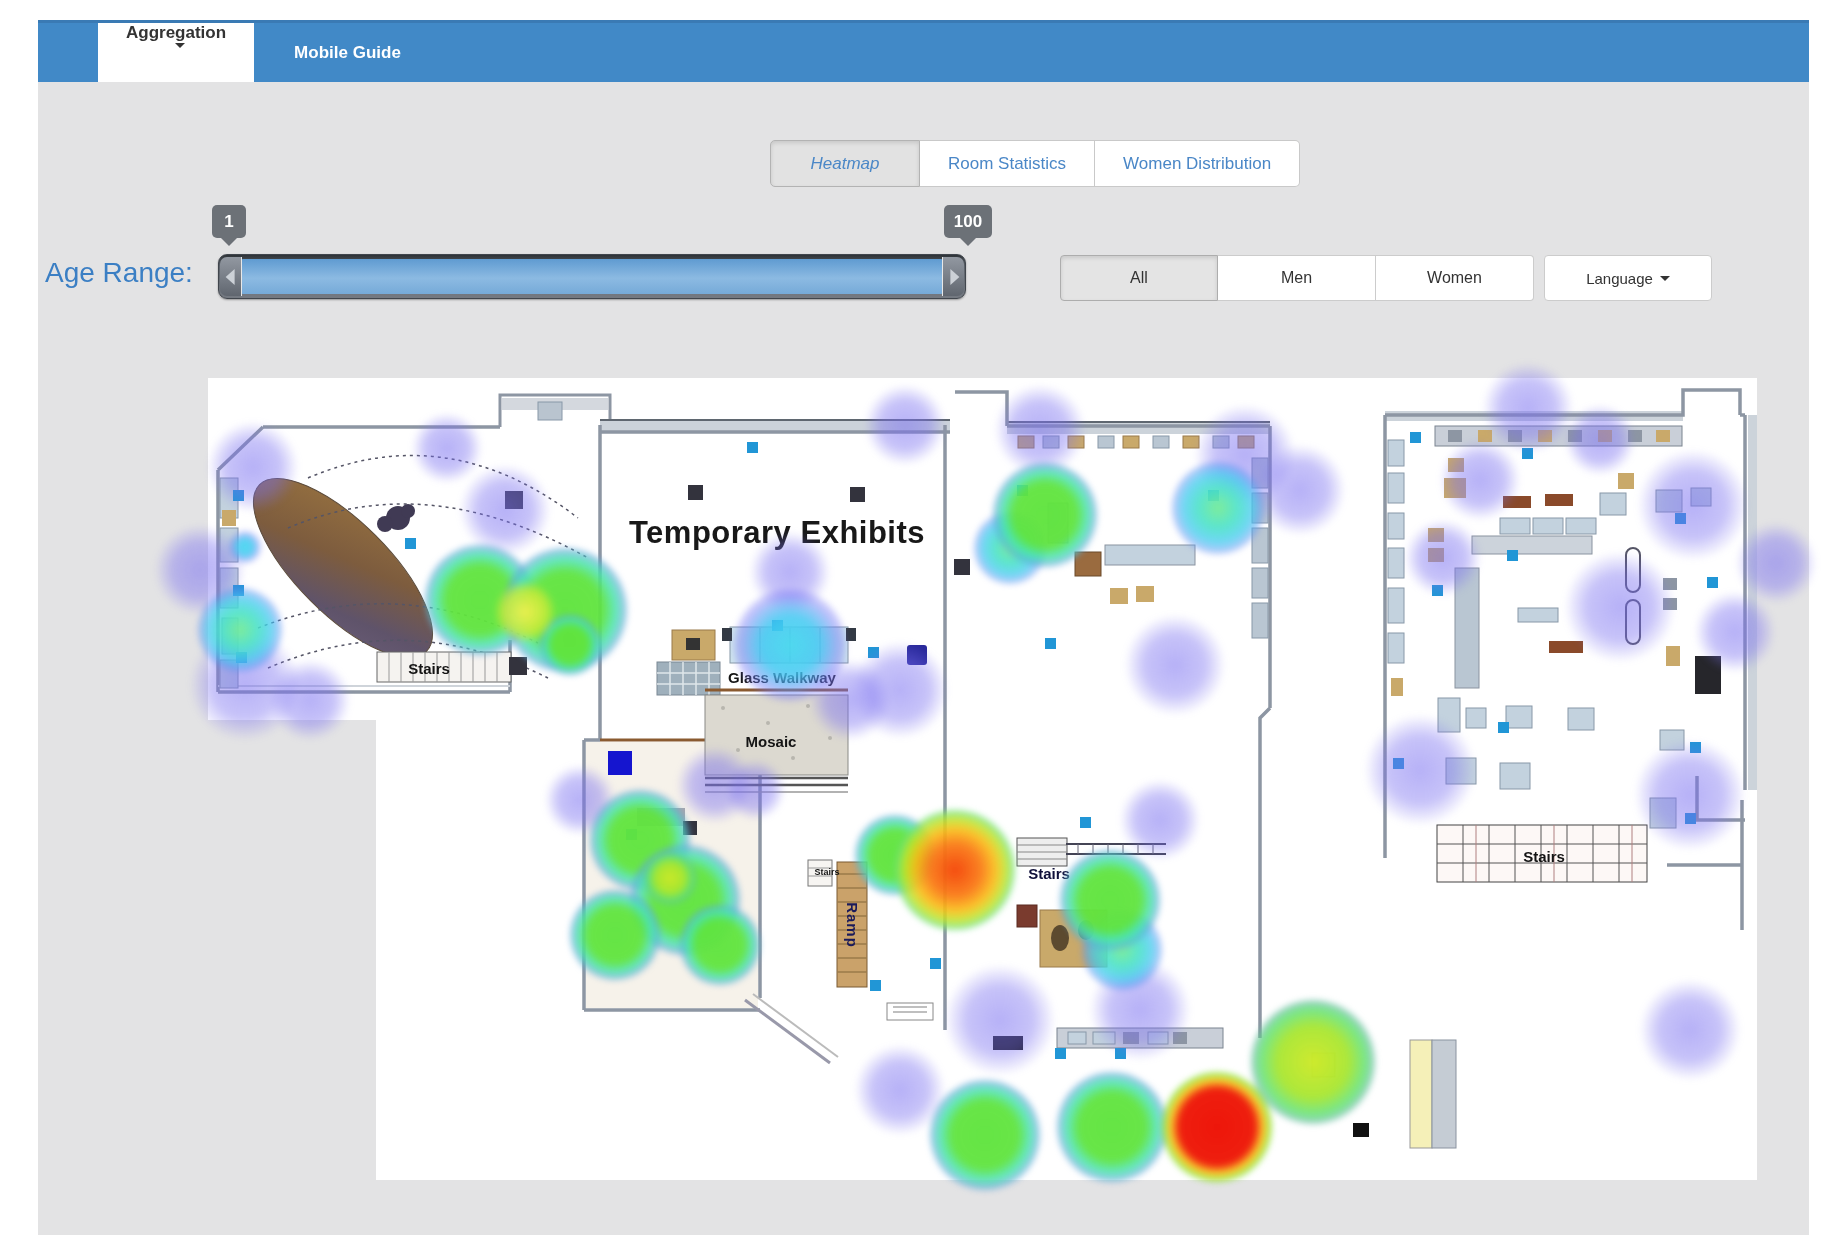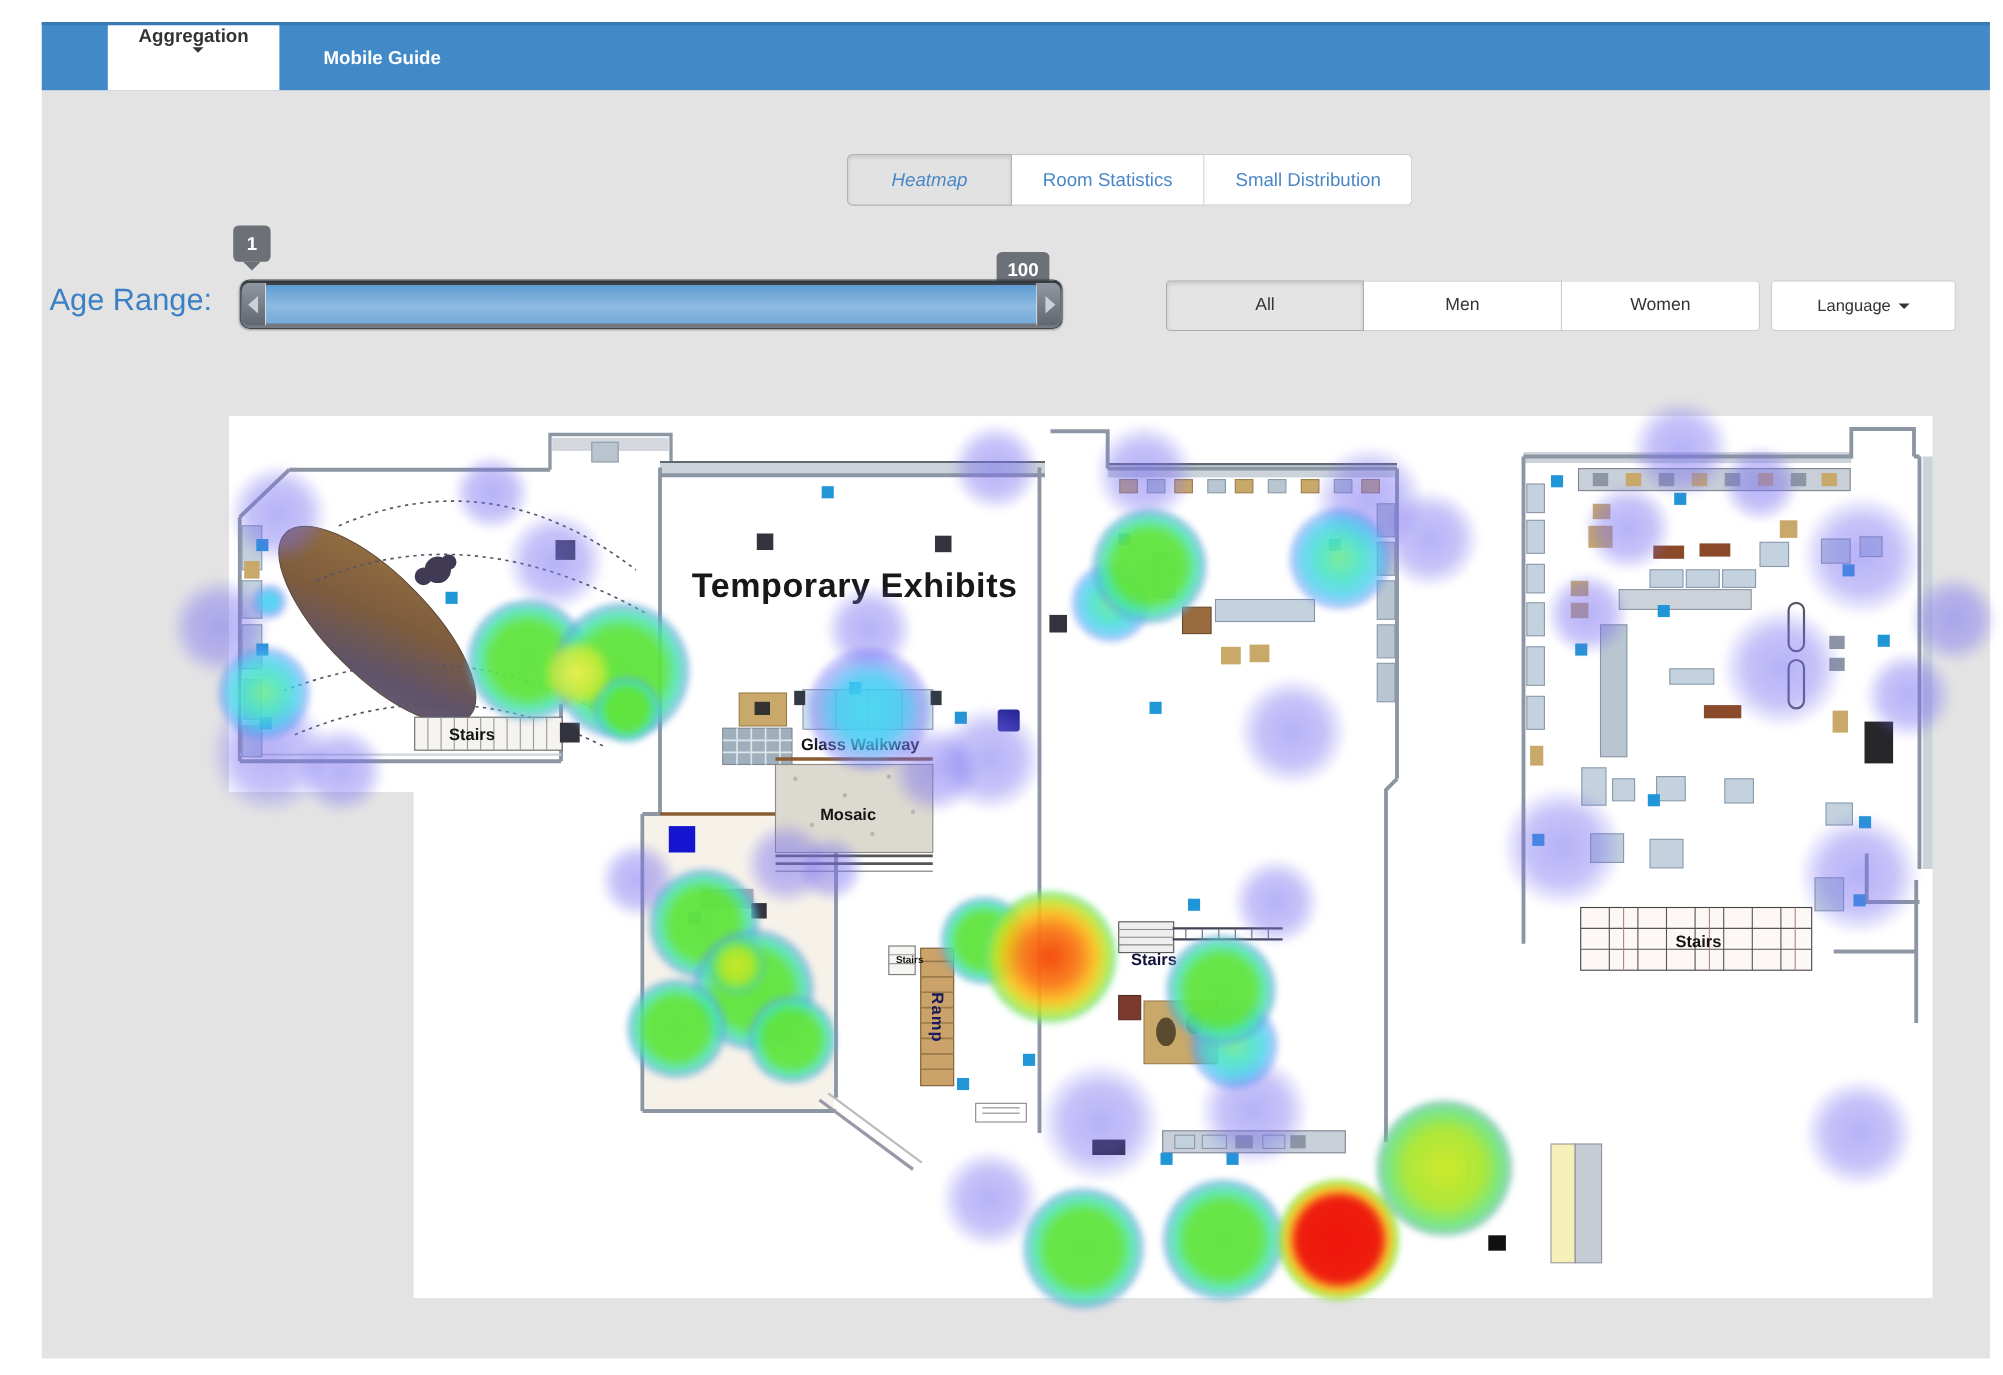--- a/index.html
+++ b/index.html
@@ -26,21 +26,21 @@
   .slider-fill{position:absolute;left:23px;right:23px;top:5px;bottom:5px;background:linear-gradient(180deg,#5f9bd1,#8cbae2 55%,#76aad8);border-radius:2px;}
   .handle{position:absolute;top:3px;bottom:3px;width:21px;background:linear-gradient(180deg,#9298a1,#60666f);cursor:pointer;}
   .handle.left{left:2px;border-radius:7px 0 0 7px;border-right:1px solid #e8e8e8;}
   .handle.right{right:2px;border-radius:0 7px 7px 0;border-left:1px solid #e8e8e8;}
   .harrow{position:absolute;top:50%;left:50%;width:0;height:0;border-top:8px solid transparent;border-bottom:8px solid transparent;}
   .handle.left .harrow{transform:translate(-60%,-50%);border-right:9px solid #ccd1d7;}
   .handle.right .harrow{transform:translate(-40%,-50%);border-left:9px solid #ccd1d7;}
   .tooltip{position:absolute;top:205px;height:33px;min-width:34px;padding:0 6px;background:#6c7177;color:#fff;font-weight:bold;font-size:17px;border-radius:5px;display:flex;align-items:center;justify-content:center;box-sizing:border-box;}
   .tooltip::after{content:"";position:absolute;top:100%;left:50%;transform:translateX(-50%);border:8px solid transparent;border-top-color:#6c7177;}
   .filter-buttons{position:absolute;left:1060px;top:255px;display:flex;height:46px;}
-  .fbtn{width:180px;background:#fff;border:1px solid #ccc;border-left-width:0;color:#333;font-size:16px;display:flex;align-items:center;justify-content:center;cursor:pointer;box-sizing:border-box;}
+  .fbtn{width:158px;background:#fff;border:1px solid #ccc;border-left-width:0;color:#333;font-size:16px;display:flex;align-items:center;justify-content:center;cursor:pointer;box-sizing:border-box;}
   .fbtn:first-child{border-left-width:1px;border-radius:4px 0 0 4px;}
   .fbtn.last{border-radius:0 4px 4px 0;}
   .fbtn.active{background:#e4e4e4;border-color:#adadad;box-shadow:inset 0 2px 4px rgba(0,0,0,.12);}
   .fbtn.lang{width:168px;margin-left:10px;border-left-width:1px;border-radius:4px;font-size:15px;}
   .fbtn .caret{color:#333;}
   
   .map{position:absolute;left:208px;top:378px;width:1549px;height:802px;}
   .map svg{position:absolute;left:0;top:0;}
   .layer{position:absolute;left:0;top:0;width:1549px;height:802px;}
   .heat{filter:blur(3px);}
@@ -83,29 +83,29 @@
 </div>
 
 <div class="view-tabs">
   <div class="vtab active">
       <span>Heatmap</span>
     </div>
   <div class="vtab">
       <span>Room Statistics</span>
     </div>
   <div class="vtab">
-      <span>Small Distribution</span>
+      <span>Women Distribution</span>
     </div>
 </div>
 
 <div class="age-label">Age Range:</div>
 <div class="tooltip" style="left:212px;">
     <span>1</span>
   </div>
-<div class="tooltip" style="left:906px;min-width:48px;margin-top:24px;">
+<div class="tooltip" style="left:944px;min-width:48px;">
     <span>100</span>
   </div>
 <div class="slider">
   <div class="slider-frame"></div>
   <div class="slider-fill"></div>
   <div class="handle left">
       <span class="harrow"></span>
     </div>
   <div class="handle right">
       <span class="harrow"></span>

